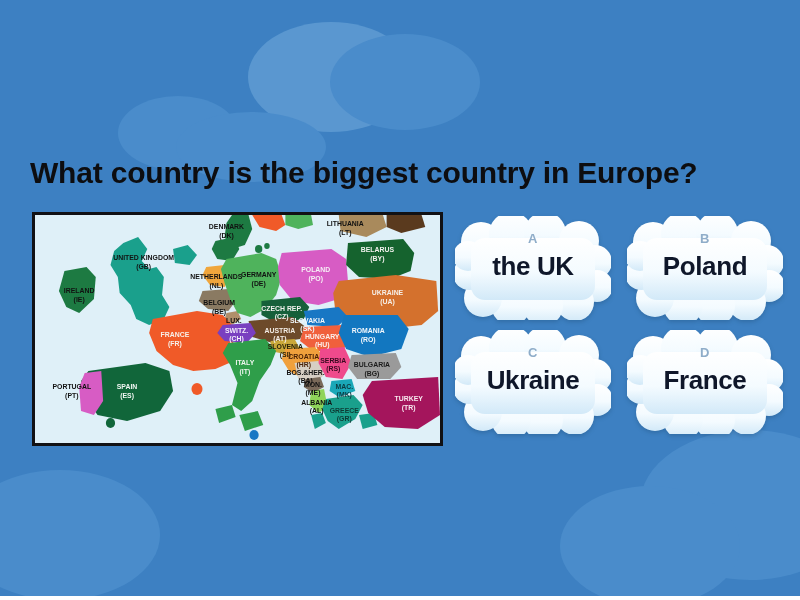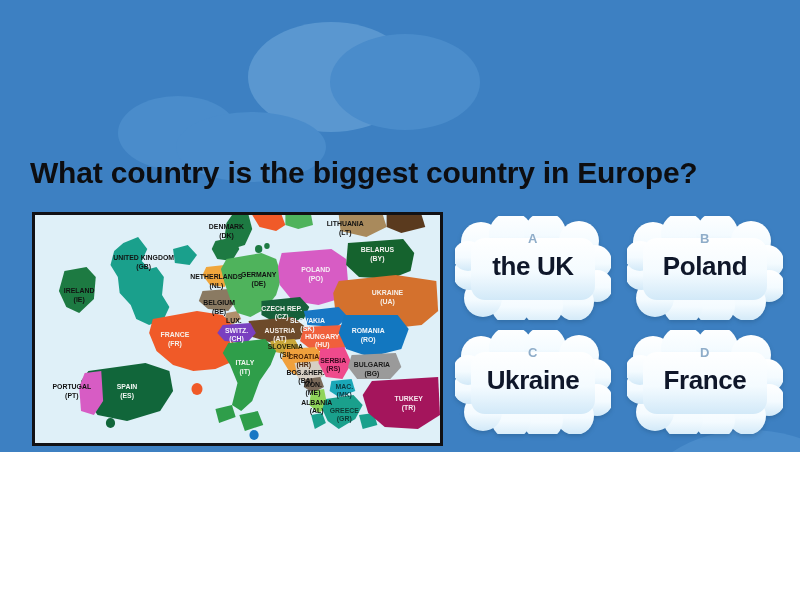--- a/index.html
+++ b/index.html
@@ -7,21 +7,21 @@
     padding: 0;
     width: 800px;
     height: 600px;
     overflow: hidden;
     font-family: "Liberation Sans", sans-serif;
   }
 
   #stage {
     position: relative;
     width: 800px;
-    height: 452px;
+    height: 596px;
     background: #3d80c2;
     overflow: hidden;
   }
 
   
   .sky-cloud {
     position: absolute;
     background: #5a97d0;
     border-radius: 50%;
     pointer-events: none;

